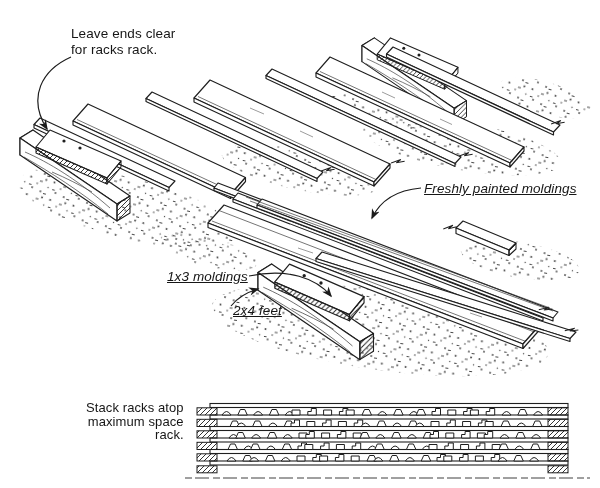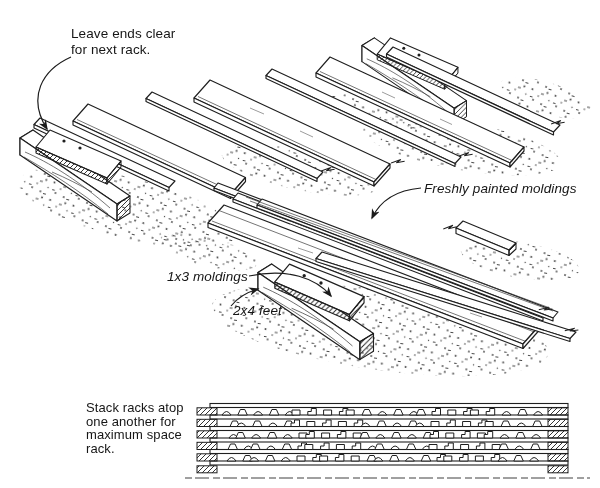--- a/index.html
+++ b/index.html
@@ -1,21 +1,21 @@
 <!DOCTYPE html>
 <html><head>
 <meta charset="utf-8">
 <style>
   html,body{margin:0;padding:0;background:#fff;}
   .stage{position:relative;width:600px;height:488px;background:#ffffff;overflow:hidden;
          font-family:"Liberation Sans",sans-serif;color:#161616;}
   .stage svg{position:absolute;left:0;top:0;}
   .lbl{position:absolute;font-size:13.5px;line-height:16px;letter-spacing:.1px;white-space:nowrap;}
-  .it{font-style:italic;}
-  .cap{position:absolute;font-size:13px;line-height:13.6px;letter-spacing:.1px;}
+  .it{font-style:italic;text-decoration:underline;}
+  .cap{position:absolute;font-size:13px;line-height:13.6px;letter-spacing:.1px;text-align:right;}
   .bd{fill:#fff;stroke:#1f1f1f;stroke-width:1.15;stroke-linejoin:round;}
   .bdh{fill:url(#hatch);stroke:#1f1f1f;stroke-width:1.05;stroke-linejoin:round;}
   .d{stroke:#3a3a3a;stroke-width:.7;fill:none;}
   .nail{fill:#1f1f1f;}
   .arrow{fill:none;stroke:#1c1c1c;stroke-width:1.2;}
   .brk{stroke:#1f1f1f;stroke-width:1;fill:none;}
   .xs-board{fill:#fff;stroke:#1f1f1f;stroke-width:1.1;}
   .xs-block{fill:url(#hatch);stroke:#1f1f1f;stroke-width:1;}
   .pf{fill:#fff;stroke:#1f1f1f;stroke-width:1;}
   .scr{stroke:#4a4a4a;stroke-width:.65;fill:none;opacity:.85;}
@@ -286,29 +286,28 @@
         <use x="513.8" y="461" class="pf" href="#pf2" xlink:href="#pf2"></use>
         <use x="529.6" y="461" class="pf" href="#pf0" xlink:href="#pf0"></use>
         <rect x="197" y="465.8" width="20" height="7" class="xs-block"></rect>
         <rect x="548" y="465.8" width="20" height="7" class="xs-block"></rect>
       </g>
   <path class="gnd" d="M185,478 h405"></path>
 </svg>
 
 <div class="lbl" style="left:71px;top:26px;">
   <div>Leave ends clear</div>
-  <div>for next rack.</div>
+  <div>for racks rack.</div>
 </div>
 
 <div class="lbl it" style="left:424px;top:181px;">Freshly painted moldings</div>
 
 <div class="lbl it" style="left:167px;top:269px;">1x3 moldings</div>
 
 <div class="lbl it" style="left:185px;top:303px;margin-left:48px;">2x4 feet</div>
 
 <div class="cap" style="left:86px;top:401px;">
   <div>Stack racks atop</div>
-  <div>one another for</div>
   <div>maximum space</div>
   <div>rack.</div>
 </div>
 
 </div>
 
 </body></html>

